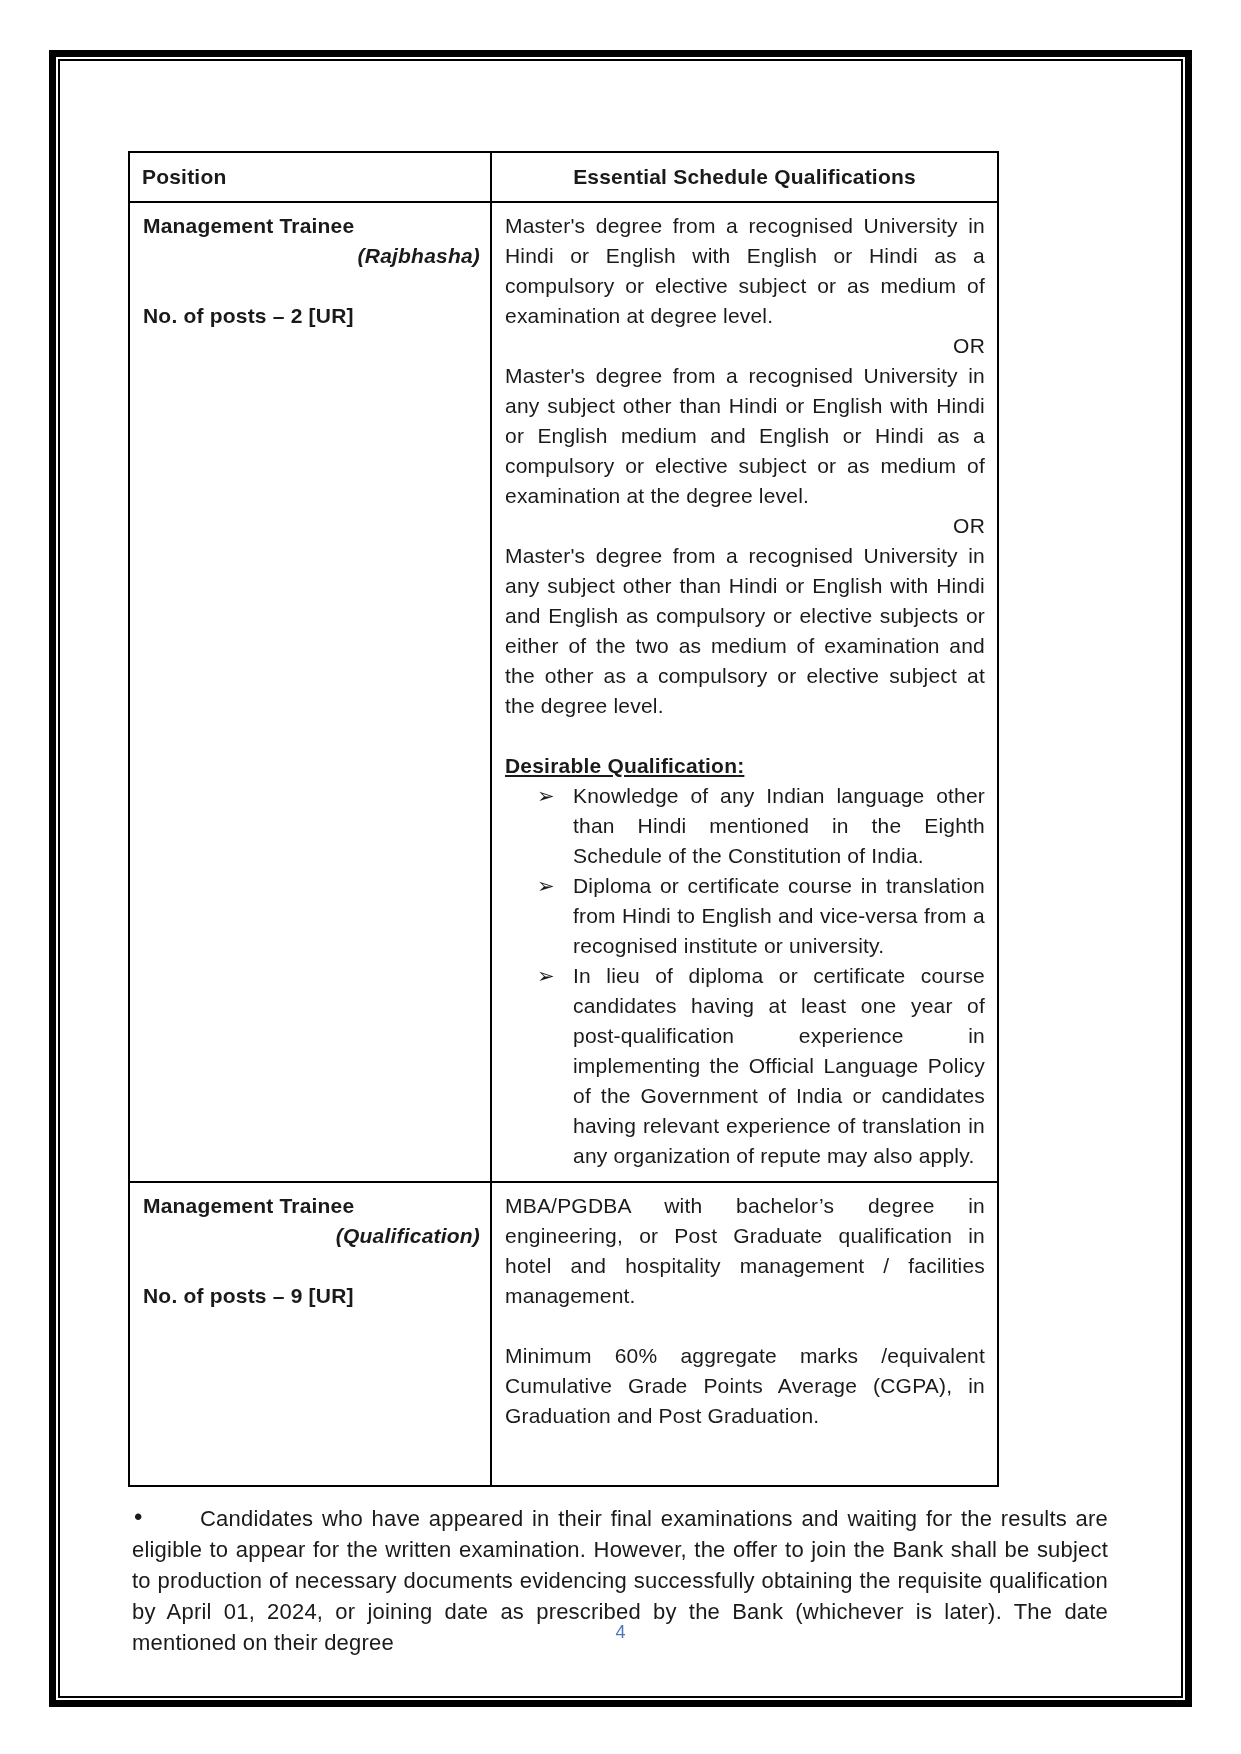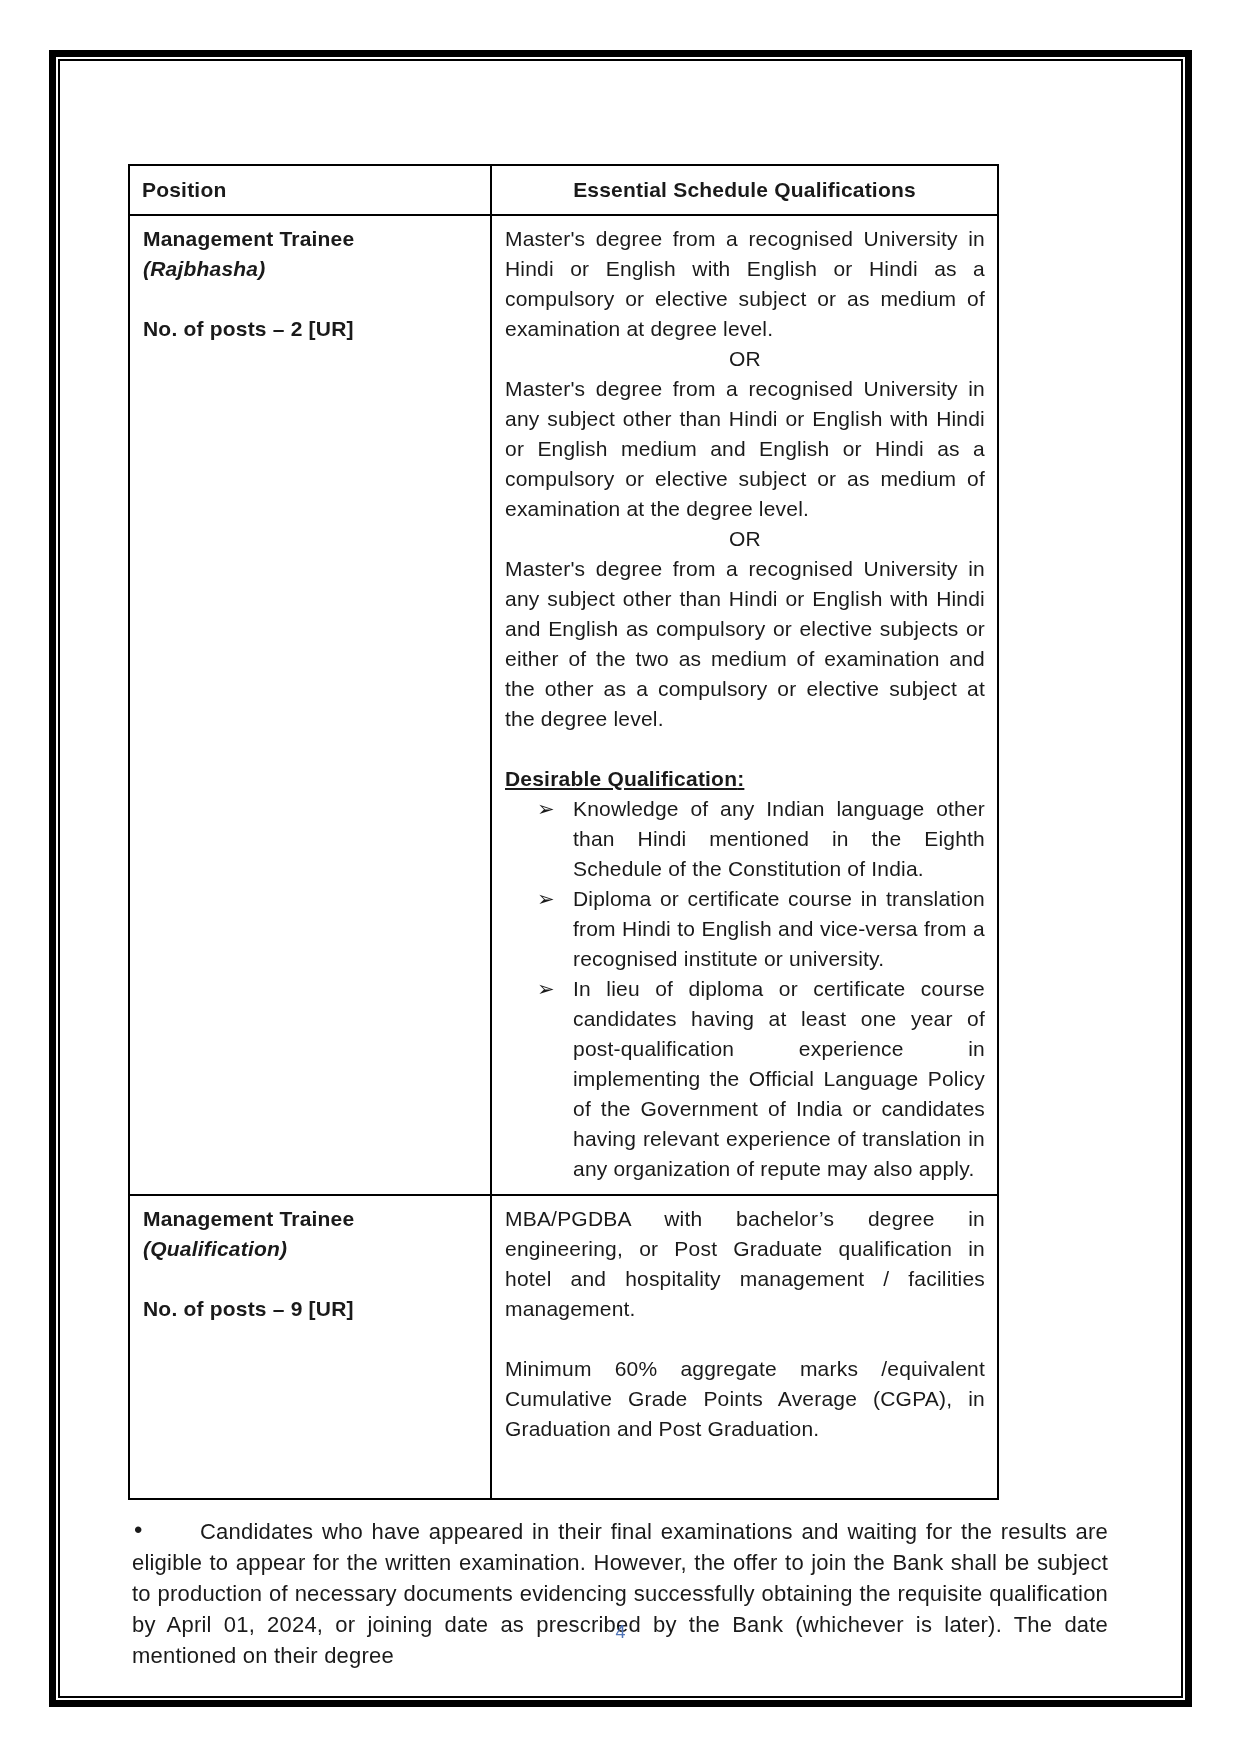--- a/index.html
+++ b/index.html
@@ -16,21 +16,21 @@
     position: absolute; left: 49px; top: 50px;
     width: 1143px; height: 1657px;
     border: 7px solid #000;
   }
   .frame-inner {
     position: absolute; inset: 2px;
     border: 2px solid #000;
   }
   
   .content {
-    position: absolute; left: 128px; top: 164px;
+    position: absolute; left: 128px; top: 151px;
     width: 980px;
   }
   table.qual-table {
     border-collapse: collapse;
     table-layout: fixed;
     width: 869px;
     font-size: 21px;
     line-height: 30px;
     letter-spacing: 0.2px;
   }
@@ -45,26 +45,26 @@
     vertical-align: middle;
   }
   th.col-qual {
     width: 507px; text-align: center;
     padding: 9px 10px;
     font-size: 21px; font-weight: bold;
     vertical-align: middle;
   }
   td.pos-cell { padding: 8px 10px 8px 13px; font-weight: bold; }
   .pos-title { font-weight: bold; }
-  .pos-sub   { font-weight: bold; font-style: italic; }
+  .pos-sub   { font-weight: bold; font-style: italic; text-align: right; }
   .pos-posts { font-weight: bold; margin-top: 30px; }
   td.qual-cell { padding: 8px 12px 10px 13px; }
   td.qual-cell-2 { padding-bottom: 54px; }
   .qual-cell p.just { text-align: justify; }
-  .qual-cell p.or   { text-align: center; }
+  .qual-cell p.or   { text-align: right; }
   .desirable {
     font-weight: bold;
     margin-top: 30px;
     text-decoration: underline;
   }
   .desirable .du { text-decoration: underline; }
   ul.arrow-list { list-style: none; padding-left: 68px; margin: 0; }
   ul.arrow-list li { position: relative; text-align: justify; }
   ul.arrow-list li .arrow {
     position: absolute; left: -36px; top: 0;

